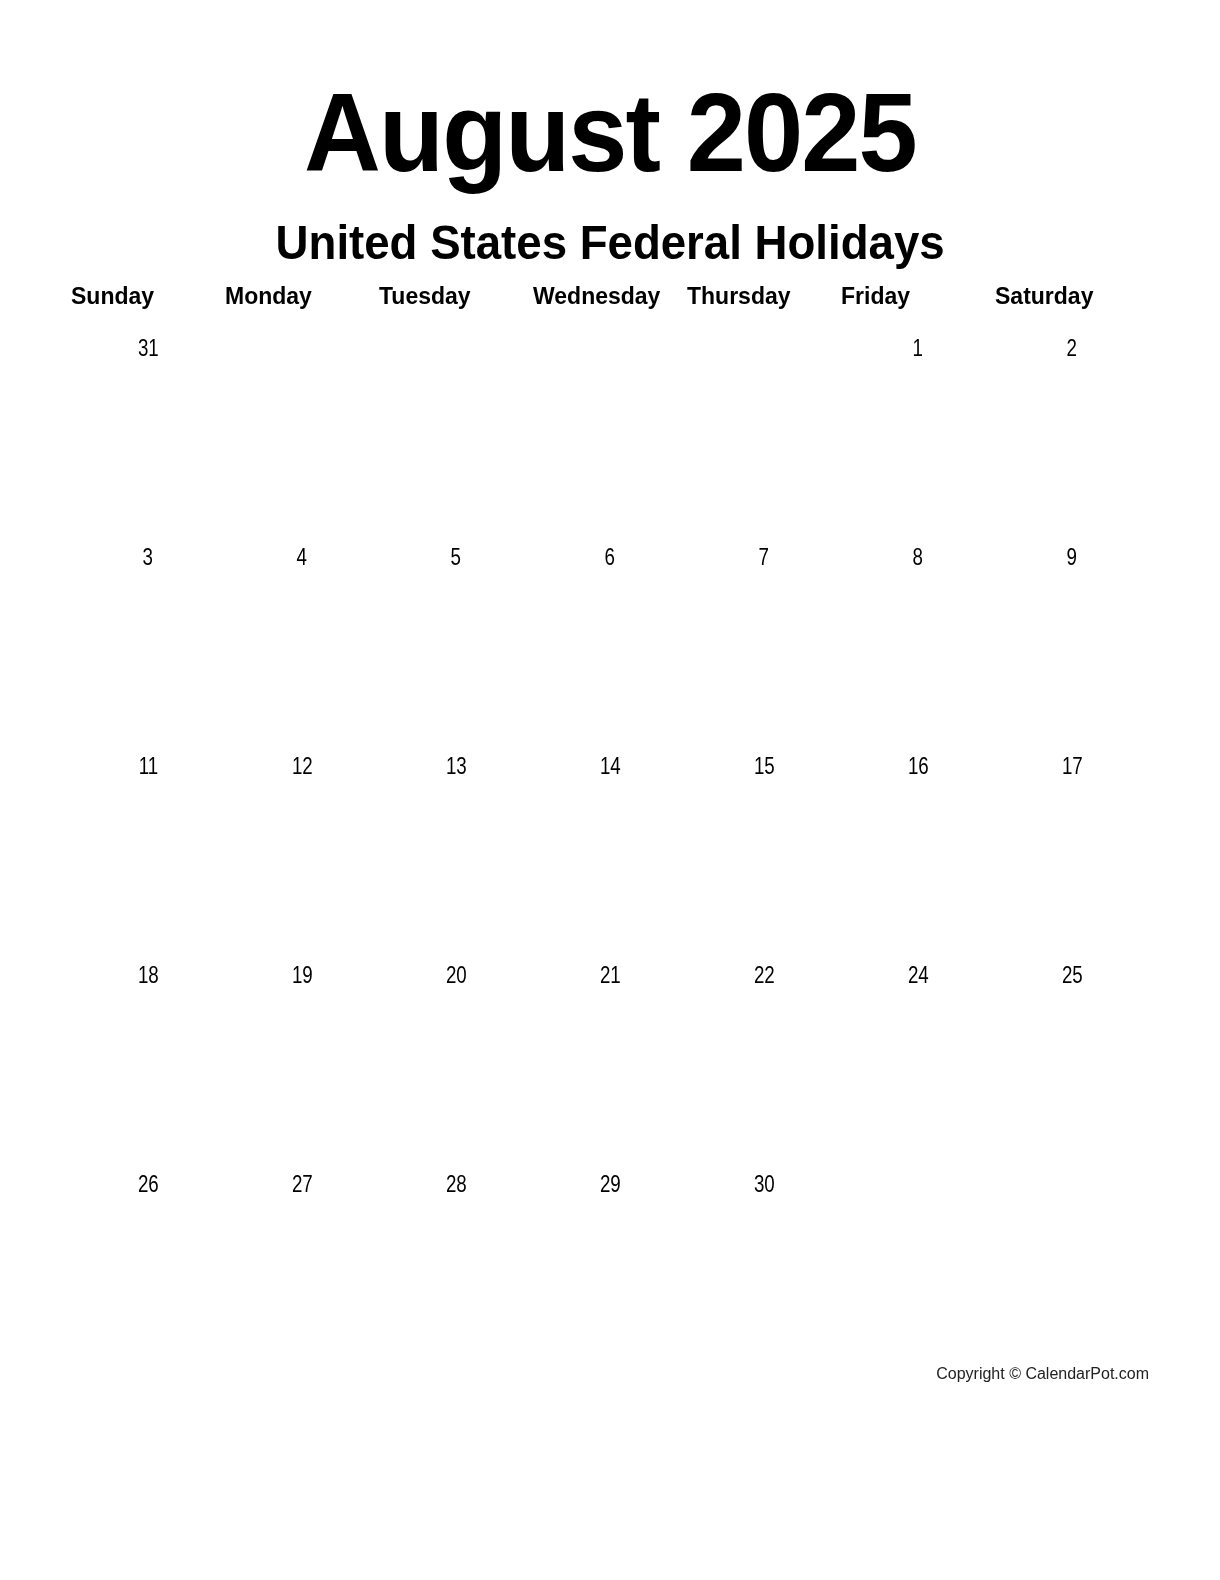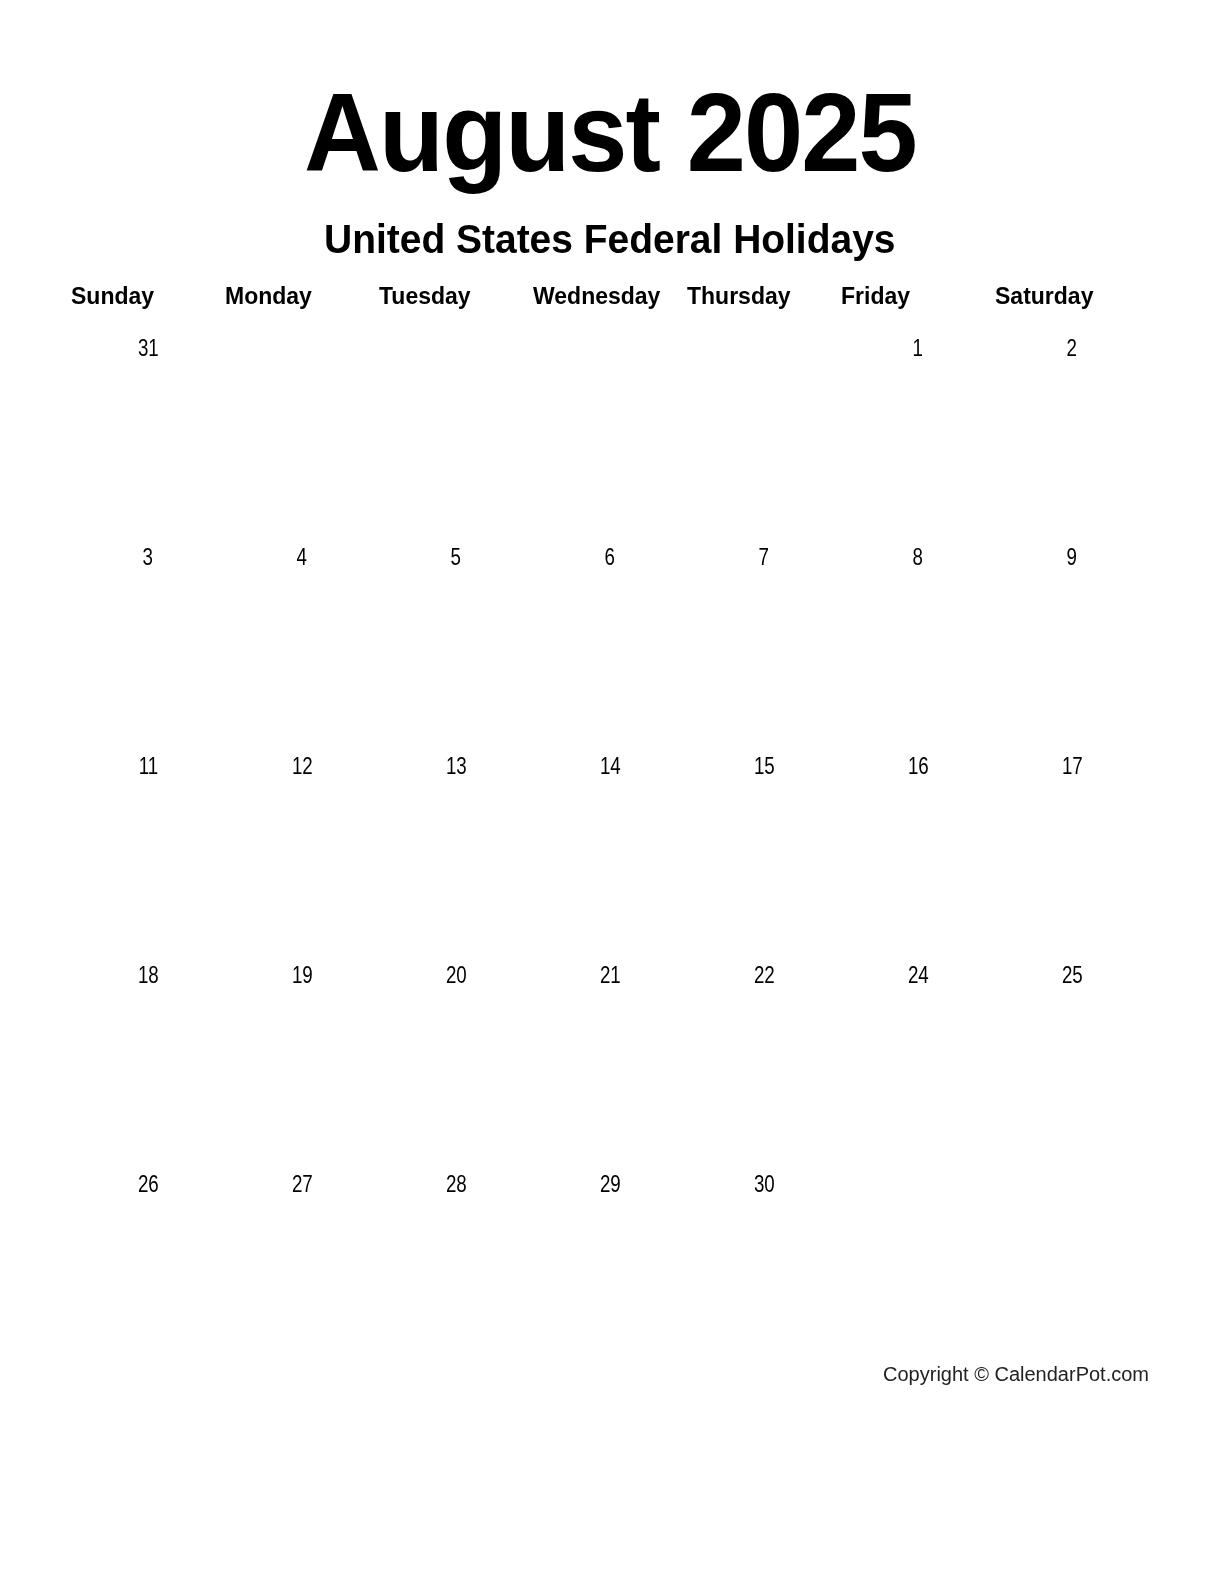--- a/index.html
+++ b/index.html
@@ -24,21 +24,21 @@
   }
   .title-inner {
     display: inline-block;
     transform: scaleX(0.95);
     transform-origin: center;
     letter-spacing: -2px;
   }
   .subtitle {
     margin-top: 30px;
     text-align: center;
-    font-size: 41px;
+    font-size: 48px;
     line-height: 1;
     font-weight: bold;
     white-space: nowrap;
   }
   .subtitle-inner {
     display: inline-block;
     transform: scaleX(0.95);
     transform-origin: center;
   }
   .calendar {
@@ -71,21 +71,21 @@
   }
   .day-num {
     display: inline-block;
     transform: scaleX(0.78);
     transform-origin: center;
   }
   .copyright {
     position: absolute;
     top: 1360px;
     right: 71px;
-    font-size: 20px;
+    font-size: 16px;
     line-height: 28px;
     color: #222222;
     white-space: nowrap;
   }
 </style>
 </head>
 <body>
 
 <div class="page">
 

